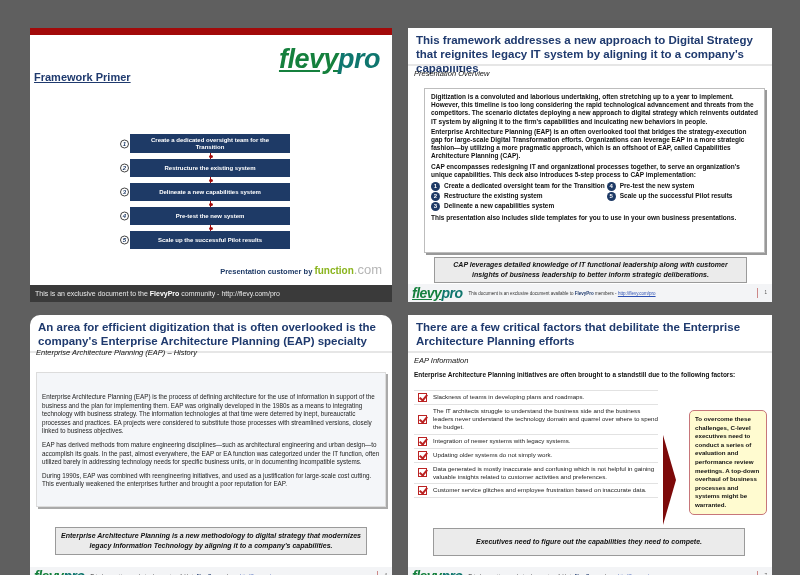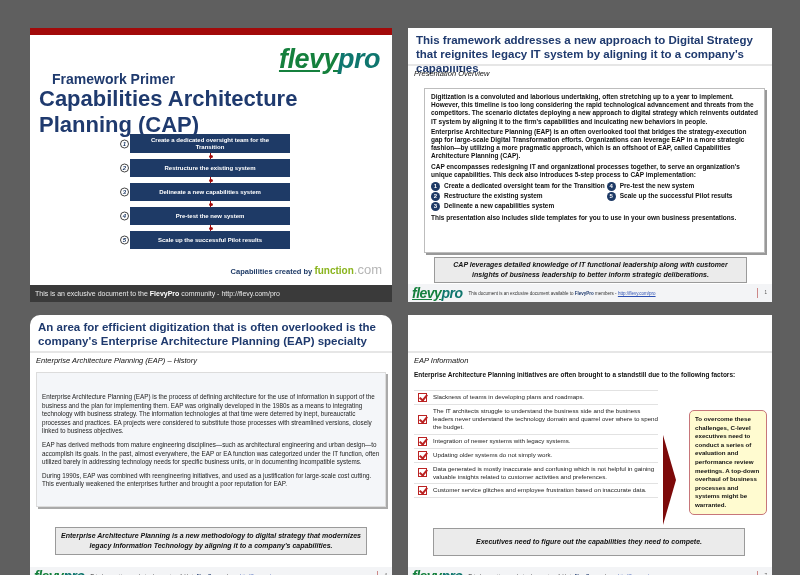--- a/index.html
+++ b/index.html
@@ -11,21 +11,21 @@
   #s2 { left: 408px; top: 8px; width: 364px; height: 274px; }
   #s3 { left: 30px; top: 295px; width: 362px; height: 270px; border-radius: 10px; }
   #s4 { left: 408px; top: 295px; width: 364px; height: 270px; }
 
   
   .cover-topbar { position: absolute; left: 0; top: 0; width: 100%; height: 7px; background: #a20a0a; }
   .logo { font-family: "Liberation Sans", sans-serif; font-weight: bold; font-style: italic; letter-spacing: -0.5px; }
   .logo .fl { color: #15803d; text-decoration: underline; }
   .logo .pr { color: #0f766e; }
   .cover-logo { position: absolute; right: 12px; top: 16px; font-size: 27px; }
-  .cover-kicker { position: absolute; left: 22px; top: 43px; font-size: 14px; font-weight: bold; color: #1f3a6e; }
+  .cover-kicker { position: absolute; left: 4px; top: 43px; font-size: 11px; font-weight: bold; color: #1f3a6e; text-decoration: underline; }
   .cover-title { position: absolute; left: 9px; top: 58px; width: 345px; font-size: 22px; font-weight: bold; color: #1f3a6e; line-height: 26px; }
   .steps { position: absolute; left: 100px; top: 106px; width: 160px; }
   .step { position: relative; height: 18px; margin-bottom: 6px; background: #1e3a66; color: #fff; font-size: 6px; font-weight: bold; display: flex; align-items: center; justify-content: center; text-align: center; padding: 0 16px; line-height: 7px; }
   .step.tall { height: 19px; }
   .step-num { position: absolute; left: -10px; top: 50%; transform: translateY(-50%); width: 9px; height: 9px; border-radius: 50%; background: #fff; border: 1px solid #444; color: #1e3a66; font-size: 6px; font-style: italic; display: flex; align-items: center; justify-content: center; }
   .step-conn { position: absolute; left: 50%; bottom: -6px; width: 1px; height: 6px; background: #a20a0a; }
   .step-conn::after { content: ""; position: absolute; left: -1.5px; bottom: 1px; width: 4px; height: 3px; background: #a20a0a; border-radius: 50%; }
   .created-by { position: absolute; right: 10px; top: 234px; font-size: 7.5px; color: #1e3a66; font-weight: bold; }
   .created-by .lp { color: #8ab41d; font-size: 10px; font-weight: bold; }
   .created-by .com { color: #b5b5b5; font-size: 13px; font-weight: normal; }
@@ -66,21 +66,20 @@
   .chevron { position: absolute; left: 255px; top: 120px; width: 0; height: 0; border-top: 45px solid transparent; border-bottom: 45px solid transparent; border-left: 13px solid #7d0a0a; }
   .note-box { position: absolute; left: 281px; top: 95px; width: 78px; height: 105px; background: #fffbd0; border: 1px solid #c7767a; border-radius: 5px; padding: 4px 5px; font-size: 6.2px; font-weight: bold; color: #111; line-height: 8.6px; }
 </style>
 </head>
 <body>
 
 <div class="slide" id="s1">
   <div class="cover-topbar"></div>
   <div class="cover-logo logo"><span class="fl">flevy</span><span class="pr">pro</span></div>
   <div class="cover-kicker">Framework Primer</div>
-  <div class="cover-title">Capabilities Architecture Planning (CAP)</div>
   <div class="steps">
     <div class="step tall">
         <span class="step-num">1</span>
         <span>Create a dedicated oversight team for the Transition</span>
         <span class="step-conn"></span>
       </div>
     <div class="step">
         <span class="step-num">2</span>
         <span>Restructure the existing system</span>
         <span class="step-conn"></span>
@@ -93,21 +92,21 @@
     <div class="step">
         <span class="step-num">4</span>
         <span>Pre-test the new system</span>
         <span class="step-conn"></span>
       </div>
     <div class="step">
         <span class="step-num">5</span>
         <span>Scale up the successful Pilot results</span>
       </div>
   </div>
-  <div class="created-by"><span>Capabilities created by</span> <span class="lp">function</span><span class="com">.com</span></div>
+  <div class="created-by"><span>Presentation customer by</span> <span class="lp">function</span><span class="com">.com</span></div>
   <div class="cover-footer"><span>This is an exclusive document to the</span>&nbsp;<b>FlevyPro</b>&nbsp;<span>community - http://flevy.com/pro</span></div>
 </div>
 
 <div class="slide" id="s2">
   <div class="slide-title">This framework addresses a new approach to Digital Strategy that reignites legacy IT system by aligning it to a company's capabilities</div>
   <div class="title-rule"></div>
   <div class="section-label" style="top:41px;">Presentation Overview</div>
   <div class="overview-box">
     <p>Digitization is a convoluted and laborious undertaking, often stretching up to a year to implement.  However, this timeline is too long considering the rapid technological advancement and threats from the competitors.  The scenario dictates deploying a new approach to digital strategy which reinvents outdated IT system by aligning it to the firm's capabilities and inculcating new behaviors in people.</p>
     <p>Enterprise Architecture Planning (EAP) is an often overlooked tool that bridges the strategy-execution gap for large-scale Digital Transformation efforts.  Organizations can leverage EAP in a more strategic fashion—by utilizing a more pragmatic approach, which is an offshoot of EAP, called Capabilities Architecture Planning (CAP).</p>
@@ -141,36 +140,37 @@
     <span class="logo"><span class="fl">flevy</span><span class="pr">pro</span></span>
     <span class="footer-text"><span>This document is an exclusive document available to</span> <b>FlevyPro</b> <span>members -</span> <u>http://flevy.com/pro</u></span>
     <span class="page-sep"></span>
     <span class="page-num">1</span>
   </div>
 </div>
 
 <div class="slide" id="s3">
   <div class="slide-title">An area for efficient digitization that is often overlooked is the company's Enterprise Architecture Planning (EAP) specialty</div>
   <div class="title-rule"></div>
-  <div class="section-label" style="top:41px;">Enterprise Architecture Planning (EAP) – History</div>
+  <div class="section-label" style="top:33px;">Enterprise Architecture Planning (EAP) – History</div>
   <div class="history-box">
     <p>Enterprise Architecture Planning (EAP) is the process of defining architecture for the use of information in support of the business and the plan for implementing them.  EAP was originally developed in the 1980s as a means to integrating technology with business strategy.  The information technologies at that time were deterred by inept, bureaucratic processes and practices.  EA projects were considered to substitute those processes with streamlined versions, closely linked to business objectives.</p>
     <p>EAP has derived methods from mature engineering disciplines—such as architectural engineering and urban design—to accomplish its goals.  In the past, almost everywhere, the EAP or EA function was categorized under the IT function, often utilized barely in addressing technology needs for specific business units, or in documenting incompatible systems.</p>
     <p>During 1990s, EAP was combined with reengineering initiatives, and used as a justification for large-scale cost cutting.  This eventually weakened the enterprises further and brought a poor reputation for EAP.</p>
   </div>
   <div class="callout" style="left:25px; top:212px; width:312px; height:28px;">Enterprise Architecture Planning is a new methodology to digital strategy that modernizes legacy Information Technology by aligning it to a company's capabilities.</div>
   <div class="footer">
     <span class="logo"><span class="fl">flevy</span><span class="pr">pro</span></span>
     <span class="footer-text"><span>This document is an exclusive document available to</span> <b>FlevyPro</b> <span>members -</span> <u>http://flevy.com/pro</u></span>
     <span class="page-sep"></span>
     <span class="page-num">4</span>
   </div>
 </div>
 
 <div class="slide" id="s4">
+  <div class="slide-title">There are a few critical factors that debilitate the Enterprise Architecture Planning efforts</div>
   <div class="title-rule"></div>
   <div class="section-label" style="top:41px;">EAP Information</div>
   <div class="intro-line">Enterprise Architecture Planning initiatives are often brought to a standstill due to the following factors:</div>
   <div class="challenges">
     <div class="chal">
         <span class="chk"></span>
         <span>Slackness of teams in developing plans and roadmaps.</span>
       </div>
     <div class="chal">
         <span class="chk"></span>

